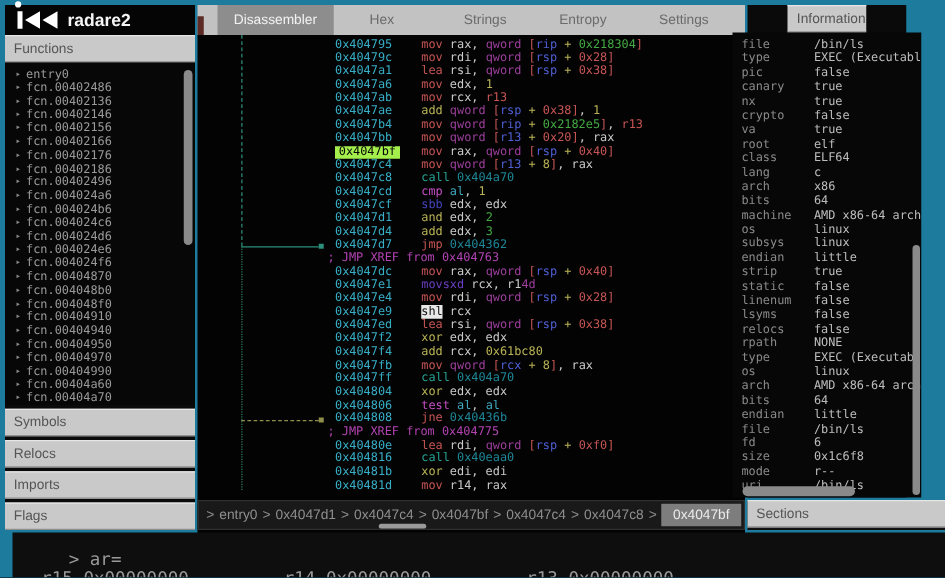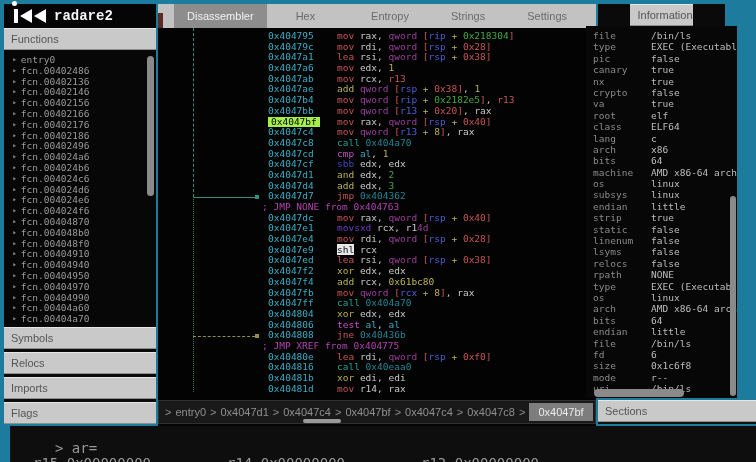--- a/index.html
+++ b/index.html
@@ -15,21 +15,21 @@
     --tok-t:#1f8696; --tok-p:#c44fc4; --tok-q:#9b3f9b; --tok-b:#4f5fd4; --tok-s:#4444bb;
     --tok-v:#6a3fbf; --tok-r:#c9c9c9; --tok-al:#3fa9bf; --tok-x:#b043b0;
   }
   html,body{margin:0;padding:0;}
   body{width:756px;height:462px;background:var(--window-bg);position:relative;overflow:hidden;
        font-family:"Liberation Sans",sans-serif;}
   .mono{font-family:"DejaVu Sans Mono",monospace;}
 
   
   .left-col{position:absolute;left:4px;top:4px;width:152px;height:420px;display:flex;flex-direction:column;background:#0a0a0a;}
-  .logo{height:24px;background:var(--logo-bg);display:flex;align-items:center;padding-left:10px;flex:none;font-family:Liberation Mono, monospace;}
+  .logo{height:24px;background:var(--logo-bg);display:flex;align-items:center;padding-left:10px;flex:none;}
   .logo-icon{display:flex;align-items:center;position:relative;}
   .logo-icon .dot{width:5px;height:5px;background:#fff;border-radius:50%;position:absolute;left:-2px;top:-8px;}
   .logo-icon .bar{width:4px;height:14px;background:#fff;display:inline-block;}
   .logo-icon .tri{width:0;height:0;border-top:7px solid transparent;border-bottom:7px solid transparent;border-right:12px solid #fff;margin-left:2px;}
   .app-title{color:var(--logo-text);font-weight:bold;font-size:14px;margin-left:8px;}
   .phdr{height:20px;line-height:20px;background:var(--header-bg);color:var(--header-text);
         font-size:11px;padding-left:7px;flex:none;border-top:1px solid #e6e6e6;border-bottom:1px solid #8f8f8f;}
   .phdr.gap{margin-top:3px;}
   .func-list{flex:1;background:var(--panel-bg);overflow:hidden;position:relative;padding-top:5px;}
   .func-item{height:10.8px;line-height:10.8px;font-size:9.5px;color:var(--list-text);padding-left:8px;white-space:pre;}
@@ -127,43 +127,43 @@
     <div class="phdr gap">Relocs</div>
     <div class="phdr gap">Imports</div>
     <div class="phdr gap">Flags</div>
   </div>
 
   <div class="center-col">
     <div class="tabbar">
       <span class="edge"></span>
     <div class="tab active">Disassembler</div>
         <div class="tab">Hex Dump</div>
+        <div class="tab">Strings</div>
         <div class="tab">Entropy</div>
-        <div class="tab">Strings</div>
         <div class="tab">Settings</div>
       </div>
     <div class="disasm">
       <div>
           <div class="dline"><span class="daddr">0x404795</span><span class="dins"><span class="tk-m">mov </span><span class="tk-r">rax, </span><span class="tk-q">qword </span><span class="tk-m">[</span><span class="tk-b">rip</span><span class="tk-y"> + </span><span class="tk-g">0x218304</span><span class="tk-m">]</span></span></div>
           <div class="dline"><span class="daddr">0x40479c</span><span class="dins"><span class="tk-m">mov </span><span class="tk-r">rdi, </span><span class="tk-q">qword </span><span class="tk-m">[</span><span class="tk-b">rsp</span><span class="tk-y"> + </span><span class="tk-m">0x28</span><span class="tk-m">]</span></span></div>
           <div class="dline"><span class="daddr">0x4047a1</span><span class="dins"><span class="tk-m">lea </span><span class="tk-r">rsi, </span><span class="tk-q">qword </span><span class="tk-m">[</span><span class="tk-b">rsp</span><span class="tk-y"> + </span><span class="tk-m">0x38</span><span class="tk-m">]</span></span></div>
           <div class="dline"><span class="daddr">0x4047a6</span><span class="dins"><span class="tk-m">mov </span><span class="tk-r">edx, </span><span class="tk-y">1</span></span></div>
           <div class="dline"><span class="daddr">0x4047ab</span><span class="dins"><span class="tk-m">mov </span><span class="tk-r">rcx, </span><span class="tk-m">r13</span></span></div>
           <div class="dline"><span class="daddr">0x4047ae</span><span class="dins"><span class="tk-y">add </span><span class="tk-q">qword </span><span class="tk-m">[</span><span class="tk-b">rsp</span><span class="tk-y"> + </span><span class="tk-m">0x38</span><span class="tk-m">]</span><span class="tk-r">, </span><span class="tk-y">1</span></span></div>
           <div class="dline"><span class="daddr">0x4047b4</span><span class="dins"><span class="tk-m">mov </span><span class="tk-q">qword </span><span class="tk-m">[</span><span class="tk-b">rip</span><span class="tk-y"> + </span><span class="tk-g">0x2182e5</span><span class="tk-m">]</span><span class="tk-r">, </span><span class="tk-m">r13</span></span></div>
           <div class="dline"><span class="daddr">0x4047bb</span><span class="dins"><span class="tk-m">mov </span><span class="tk-q">qword </span><span class="tk-m">[</span><span class="tk-b">r13</span><span class="tk-y"> + </span><span class="tk-m">0x20</span><span class="tk-m">]</span><span class="tk-r">, </span><span class="tk-r">rax</span></span></div>
           <div class="dline"><span class="daddr hl">0x4047bf</span><span class="dins"><span class="tk-m">mov </span><span class="tk-r">rax, </span><span class="tk-q">qword </span><span class="tk-m">[</span><span class="tk-b">rsp</span><span class="tk-y"> + </span><span class="tk-m">0x40</span><span class="tk-m">]</span></span></div>
           <div class="dline"><span class="daddr">0x4047c4</span><span class="dins"><span class="tk-m">mov </span><span class="tk-q">qword </span><span class="tk-m">[</span><span class="tk-b">r13</span><span class="tk-y"> + </span><span class="tk-y">8</span><span class="tk-m">]</span><span class="tk-r">, </span><span class="tk-r">rax</span></span></div>
           <div class="dline"><span class="daddr">0x4047c8</span><span class="dins"><span class="tk-c">call </span><span class="tk-t">0x404a70</span></span></div>
           <div class="dline"><span class="daddr">0x4047cd</span><span class="dins"><span class="tk-p">cmp </span><span class="tk-al">al</span><span class="tk-r">, </span><span class="tk-y">1</span></span></div>
           <div class="dline"><span class="daddr">0x4047cf</span><span class="dins"><span class="tk-s">sbb </span><span class="tk-r">edx, edx</span></span></div>
           <div class="dline"><span class="daddr">0x4047d1</span><span class="dins"><span class="tk-y">and </span><span class="tk-r">edx, </span><span class="tk-g">2</span></span></div>
           <div class="dline"><span class="daddr">0x4047d4</span><span class="dins"><span class="tk-y">add </span><span class="tk-r">edx, </span><span class="tk-g">3</span></span></div>
           <div class="dline"><span class="daddr">0x4047d7</span><span class="dins"><span class="tk-m">jmp </span><span class="tk-t">0x404362</span></span></div>
-          <div class="dline"><span class="dcmt"><span class="tk-x">; JMP NONE from 0x404763</span></span></div>
+          <div class="dline"><span class="dcmt"><span class="tk-x">; JMP XREF from 0x404763</span></span></div>
           <div class="dline"><span class="daddr">0x4047dc</span><span class="dins"><span class="tk-m">mov </span><span class="tk-r">rax, </span><span class="tk-q">qword </span><span class="tk-m">[</span><span class="tk-b">rsp</span><span class="tk-y"> + </span><span class="tk-m">0x40</span><span class="tk-m">]</span></span></div>
           <div class="dline"><span class="daddr">0x4047e1</span><span class="dins"><span class="tk-v">movsxd </span><span class="tk-r">rcx, </span><span class="tk-r">r1</span><span class="tk-q">4d</span></span></div>
           <div class="dline"><span class="daddr">0x4047e4</span><span class="dins"><span class="tk-m">mov </span><span class="tk-r">rdi, </span><span class="tk-q">qword </span><span class="tk-m">[</span><span class="tk-b">rsp</span><span class="tk-y"> + </span><span class="tk-m">0x28</span><span class="tk-m">]</span></span></div>
           <div class="dline"><span class="daddr">0x4047e9</span><span class="dins"><span class="tk-w">shl</span><span class="tk-r"> rcx</span></span></div>
           <div class="dline"><span class="daddr">0x4047ed</span><span class="dins"><span class="tk-m">lea </span><span class="tk-r">rsi, </span><span class="tk-q">qword </span><span class="tk-m">[</span><span class="tk-b">rsp</span><span class="tk-y"> + </span><span class="tk-m">0x38</span><span class="tk-m">]</span></span></div>
           <div class="dline"><span class="daddr">0x4047f2</span><span class="dins"><span class="tk-y">xor </span><span class="tk-r">edx, edx</span></span></div>
           <div class="dline"><span class="daddr">0x4047f4</span><span class="dins"><span class="tk-y">add </span><span class="tk-r">rcx, </span><span class="tk-y">0x61bc80</span></span></div>
           <div class="dline"><span class="daddr">0x4047fb</span><span class="dins"><span class="tk-m">mov </span><span class="tk-q">qword </span><span class="tk-m">[</span><span class="tk-b">rcx</span><span class="tk-y"> + </span><span class="tk-y">8</span><span class="tk-m">]</span><span class="tk-r">, </span><span class="tk-r">rax</span></span></div>
           <div class="dline"><span class="daddr">0x4047ff</span><span class="dins"><span class="tk-c">call </span><span class="tk-t">0x404a70</span></span></div>
           <div class="dline"><span class="daddr">0x404804</span><span class="dins"><span class="tk-y">xor </span><span class="tk-r">edx, edx</span></span></div>

